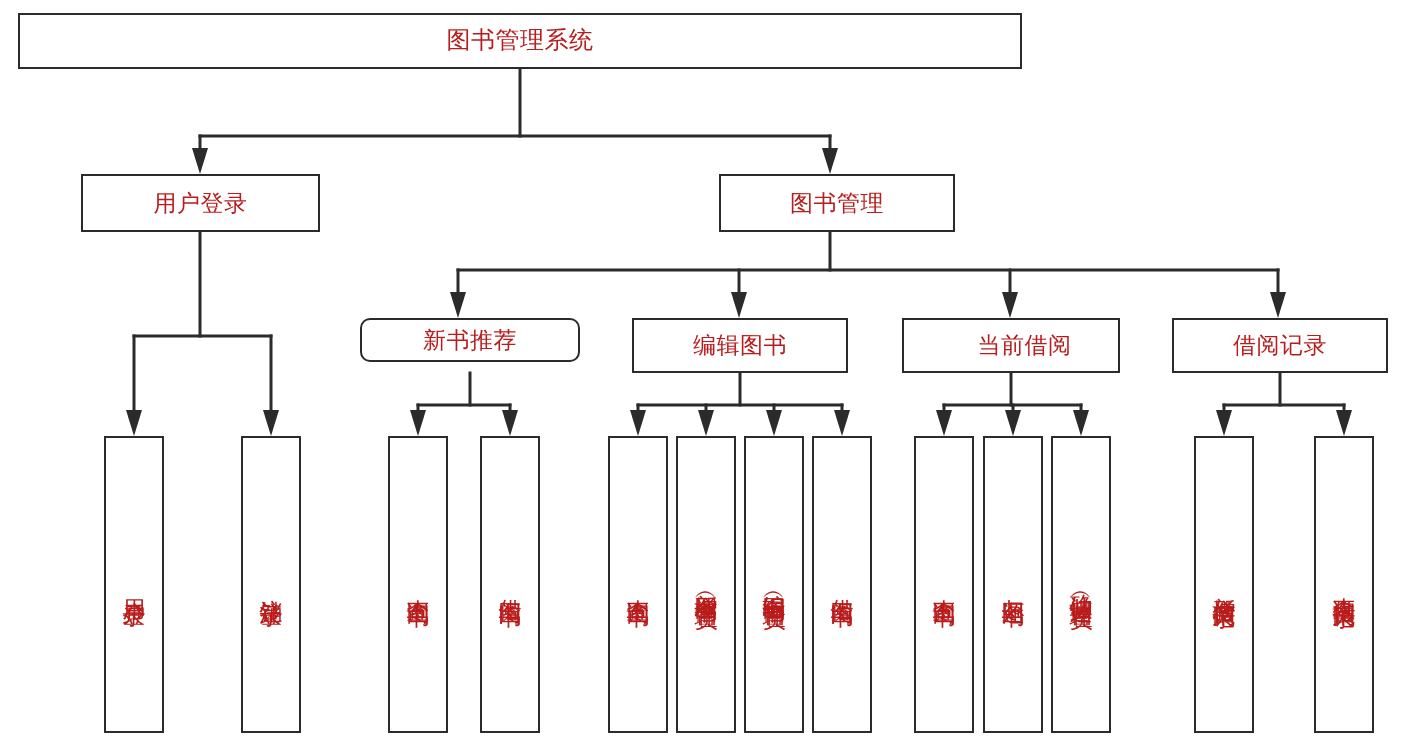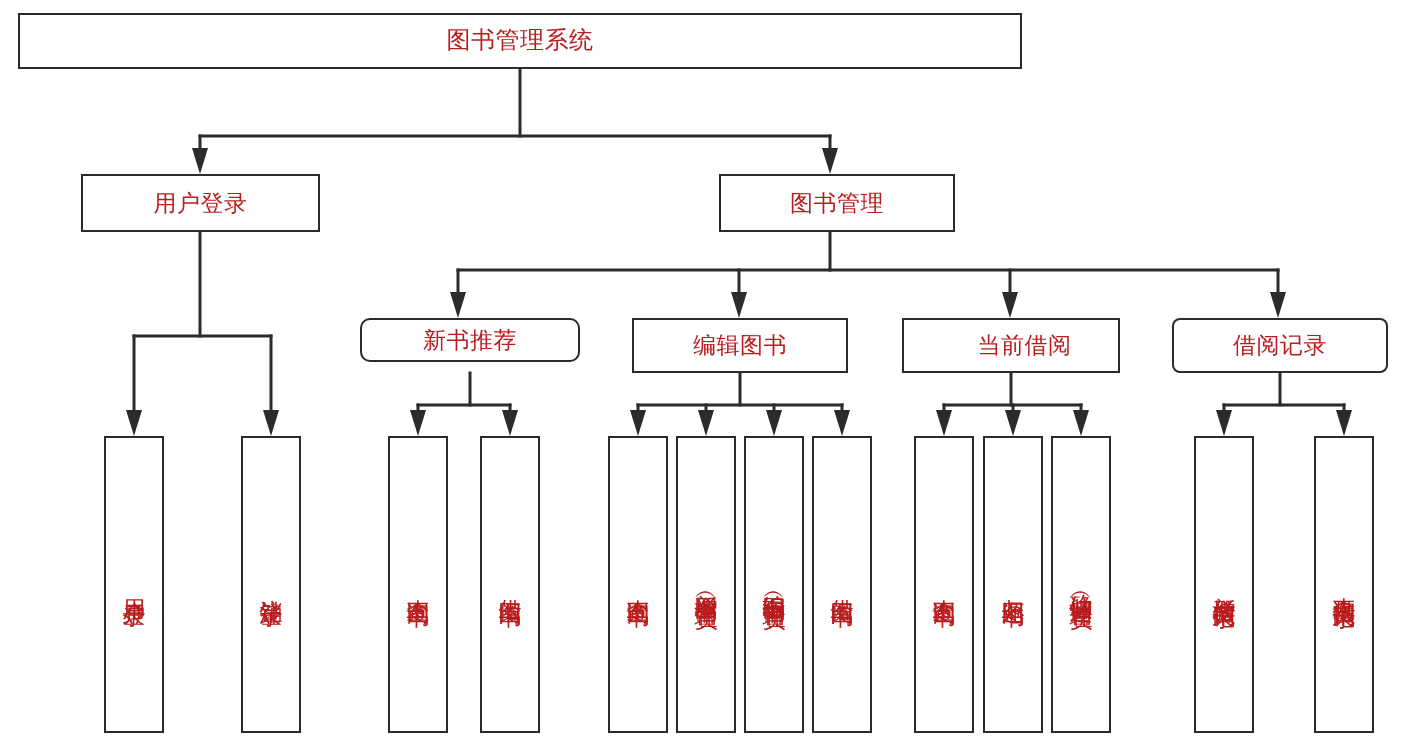--- a/index.html
+++ b/index.html
@@ -138,21 +138,21 @@
       </div>
       <div class="node-box horizontal" style="left: 360px; top: 318px; width: 220px; height: 44px; border-radius: 10px;">
         <span class="node-label">新书推荐</span>
       </div>
       <div class="node-box horizontal" style="left: 632px; top: 318px; width: 216px; height: 55px;">
         <span class="node-label">编辑图书</span>
       </div>
       <div class="node-box horizontal" style="left: 902px; top: 318px; width: 218px; height: 55px; padding-left: 27px;">
         <span class="node-label">当前借阅</span>
       </div>
-      <div class="node-box horizontal" style="left: 1172px; top: 318px; width: 216px; height: 55px; border-radius: 8px;">
+      <div class="node-box horizontal" style="left: 1172px; top: 318px; width: 216px; height: 55px;">
         <span class="node-label">借阅记录</span>
       </div>
       <div class="node-box vertical" style="left: 104px; top: 436px; width: 60px; height: 297px;">
         <span class="node-label">用户登录</span>
       </div>
       <div class="node-box vertical" style="left: 241px; top: 436px; width: 60px; height: 297px;">
         <span class="node-label">注销登录</span>
       </div>
       <div class="node-box vertical" style="left: 388px; top: 436px; width: 60px; height: 297px;">
         <span class="node-label">查询图书</span>

